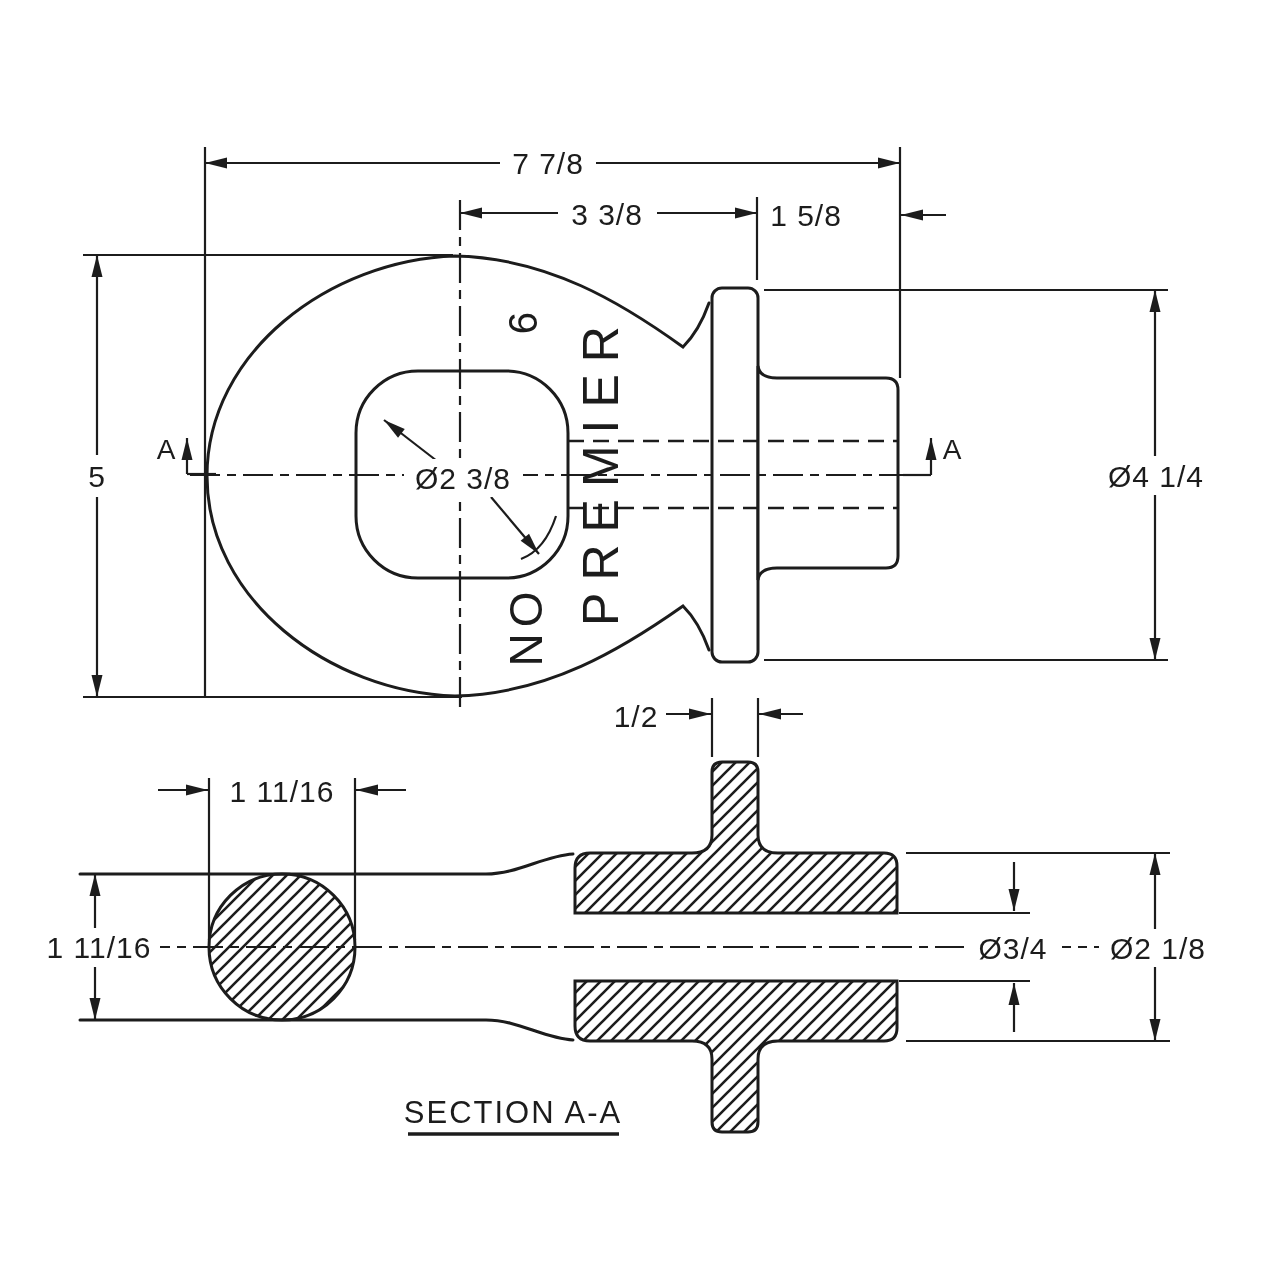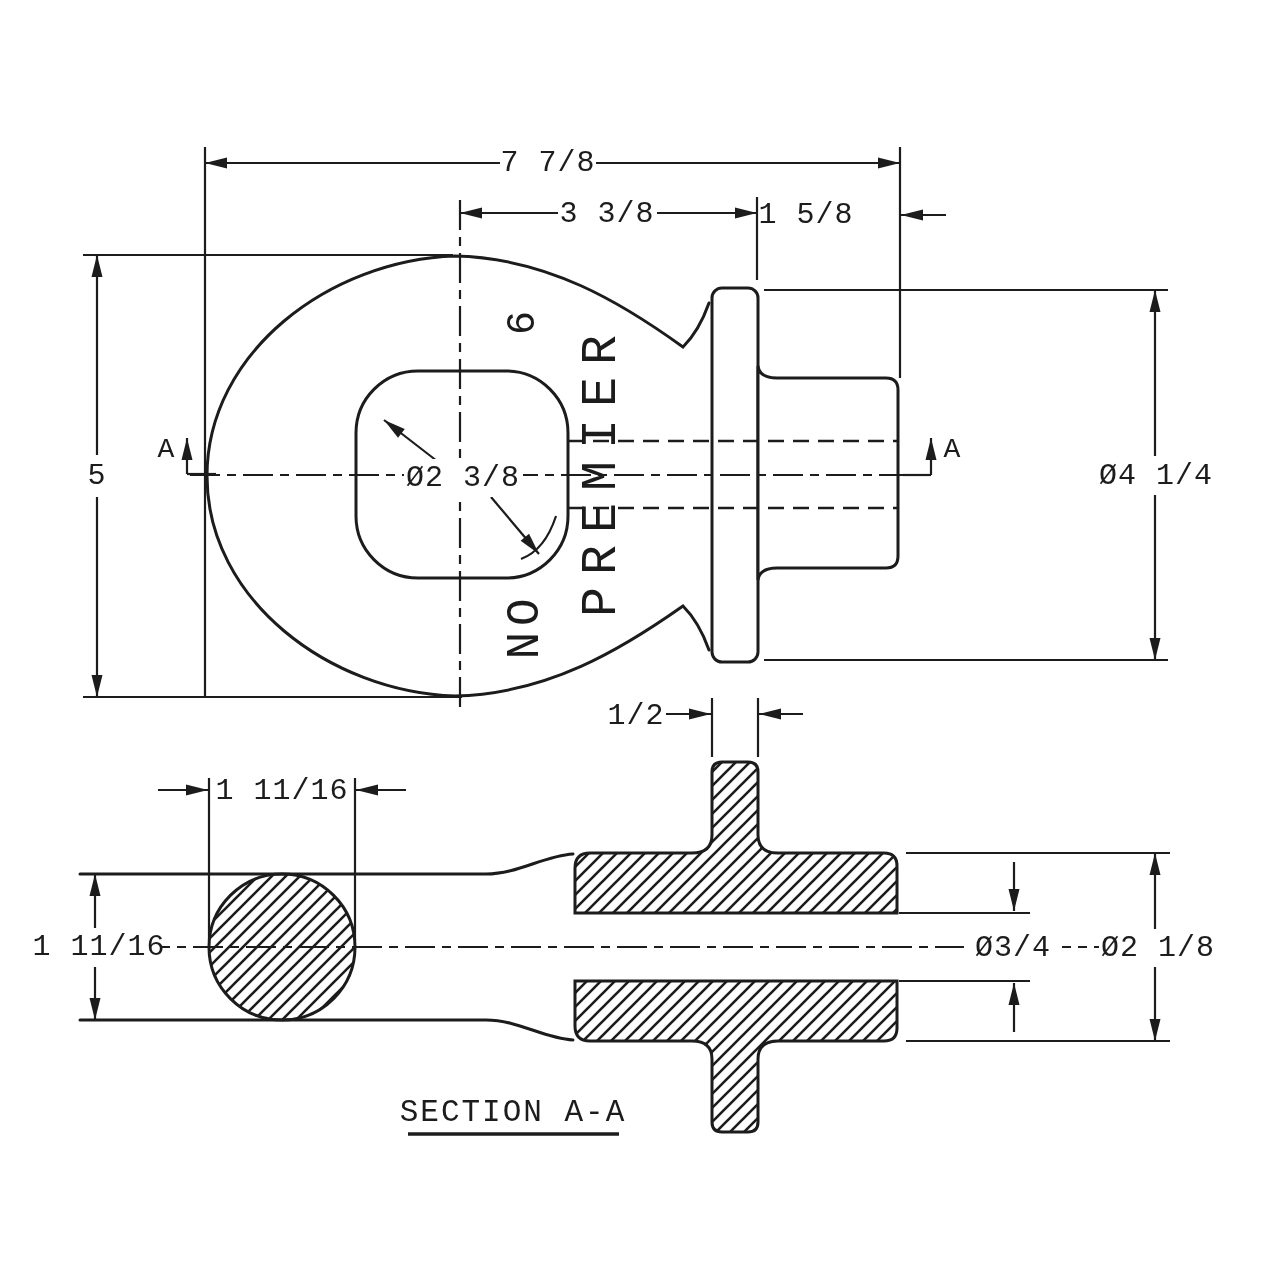--- a/index.html
+++ b/index.html
@@ -5,21 +5,21 @@
   html, body {
     margin: 0;
     padding: 0;
     background: #ffffff;
   }
   .stage {
     position: relative;
     width: 1280px;
     height: 1280px;
     background: #ffffff;
-    font-family: Liberation Mono, monospace;
+    font-family: Liberation Sans, sans-serif;
     text-align: center;
   }
   svg { display: block; }
   .outline   { fill: none; stroke: #1c1c1c; stroke-width: 3;   stroke-linecap: round; }
   .outline-f { fill: #ffffff; stroke: #1c1c1c; stroke-width: 3; }
   .hatched   { fill: url(#hatch); stroke: #1c1c1c; stroke-width: 3; }
   .dim       { fill: none; stroke: #1c1c1c; stroke-width: 2.2; }
   .ext       { fill: none; stroke: #1c1c1c; stroke-width: 2.2; }
   .centerline{ fill: none; stroke: #1c1c1c; stroke-width: 2.2; stroke-dasharray: 30 7 9 7; }
   .hiddenline{ fill: none; stroke: #1c1c1c; stroke-width: 2.5; stroke-dasharray: 16 9; }

